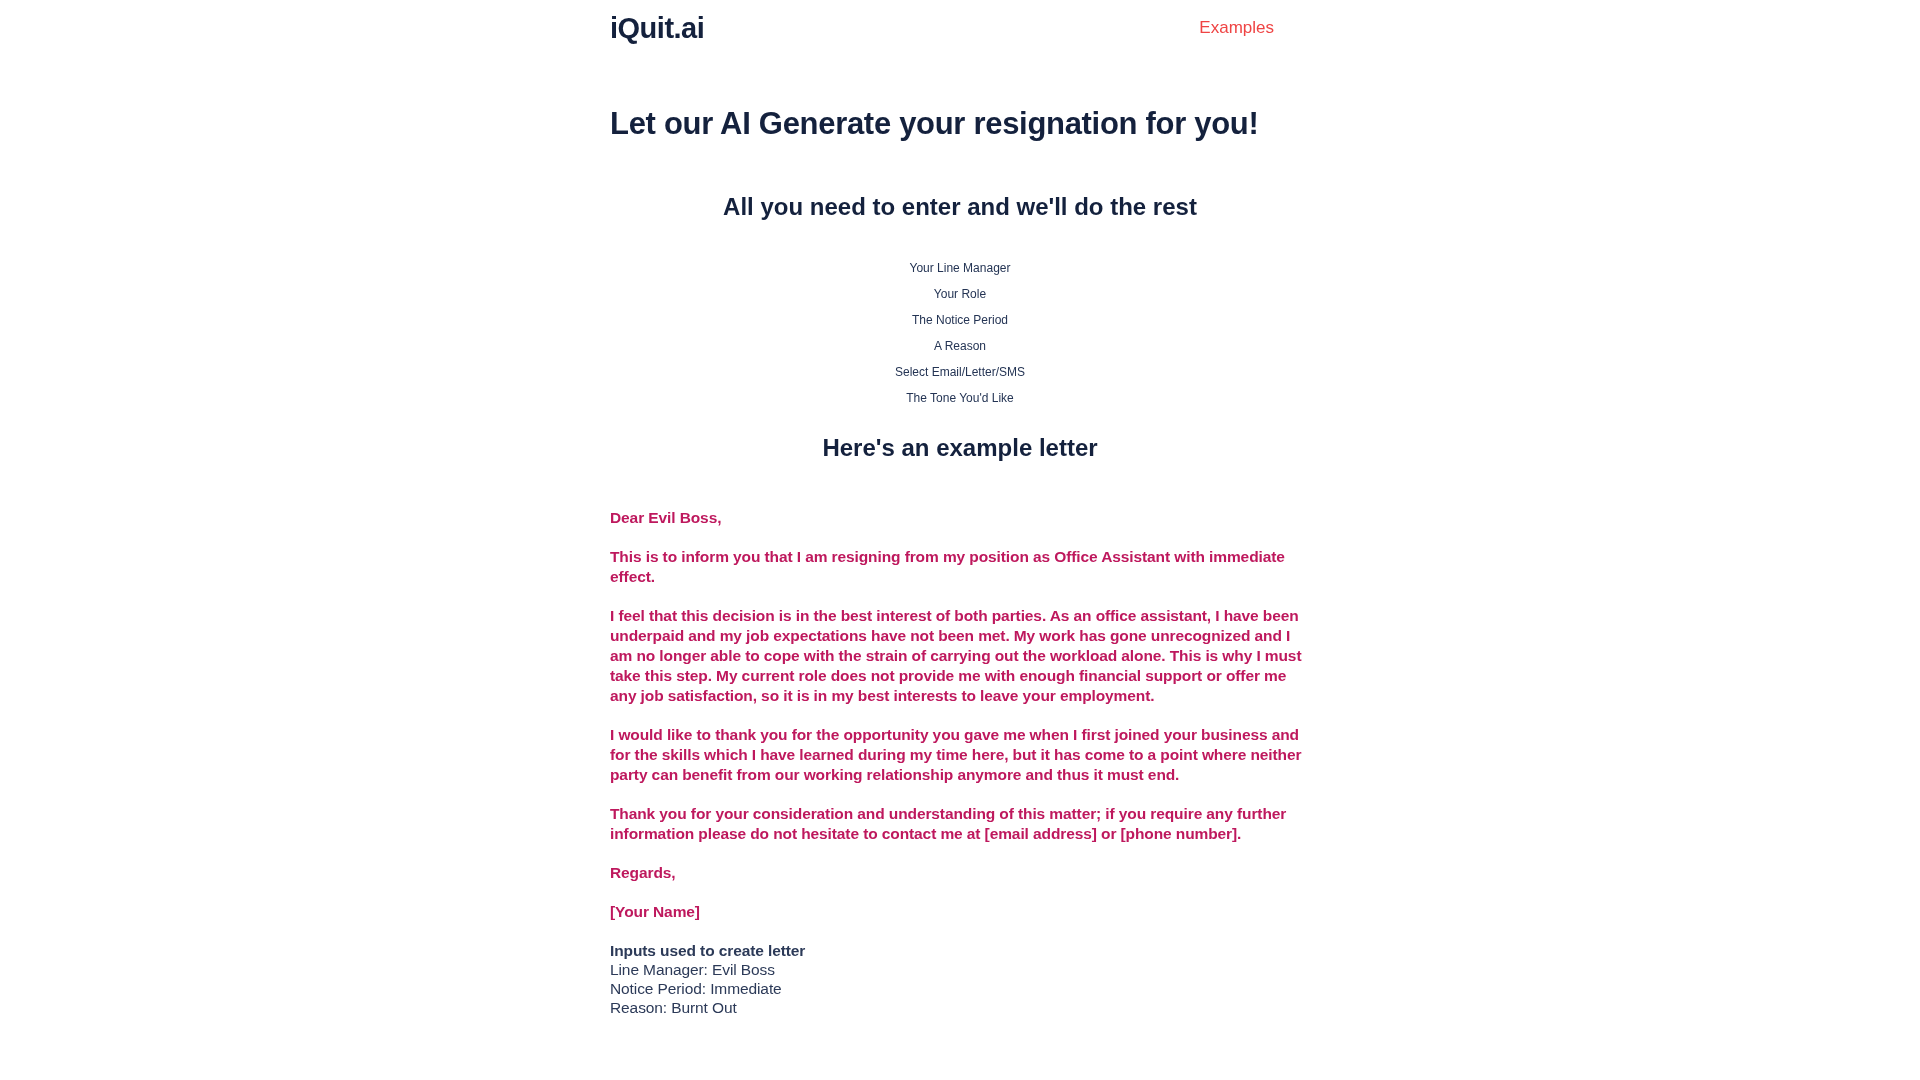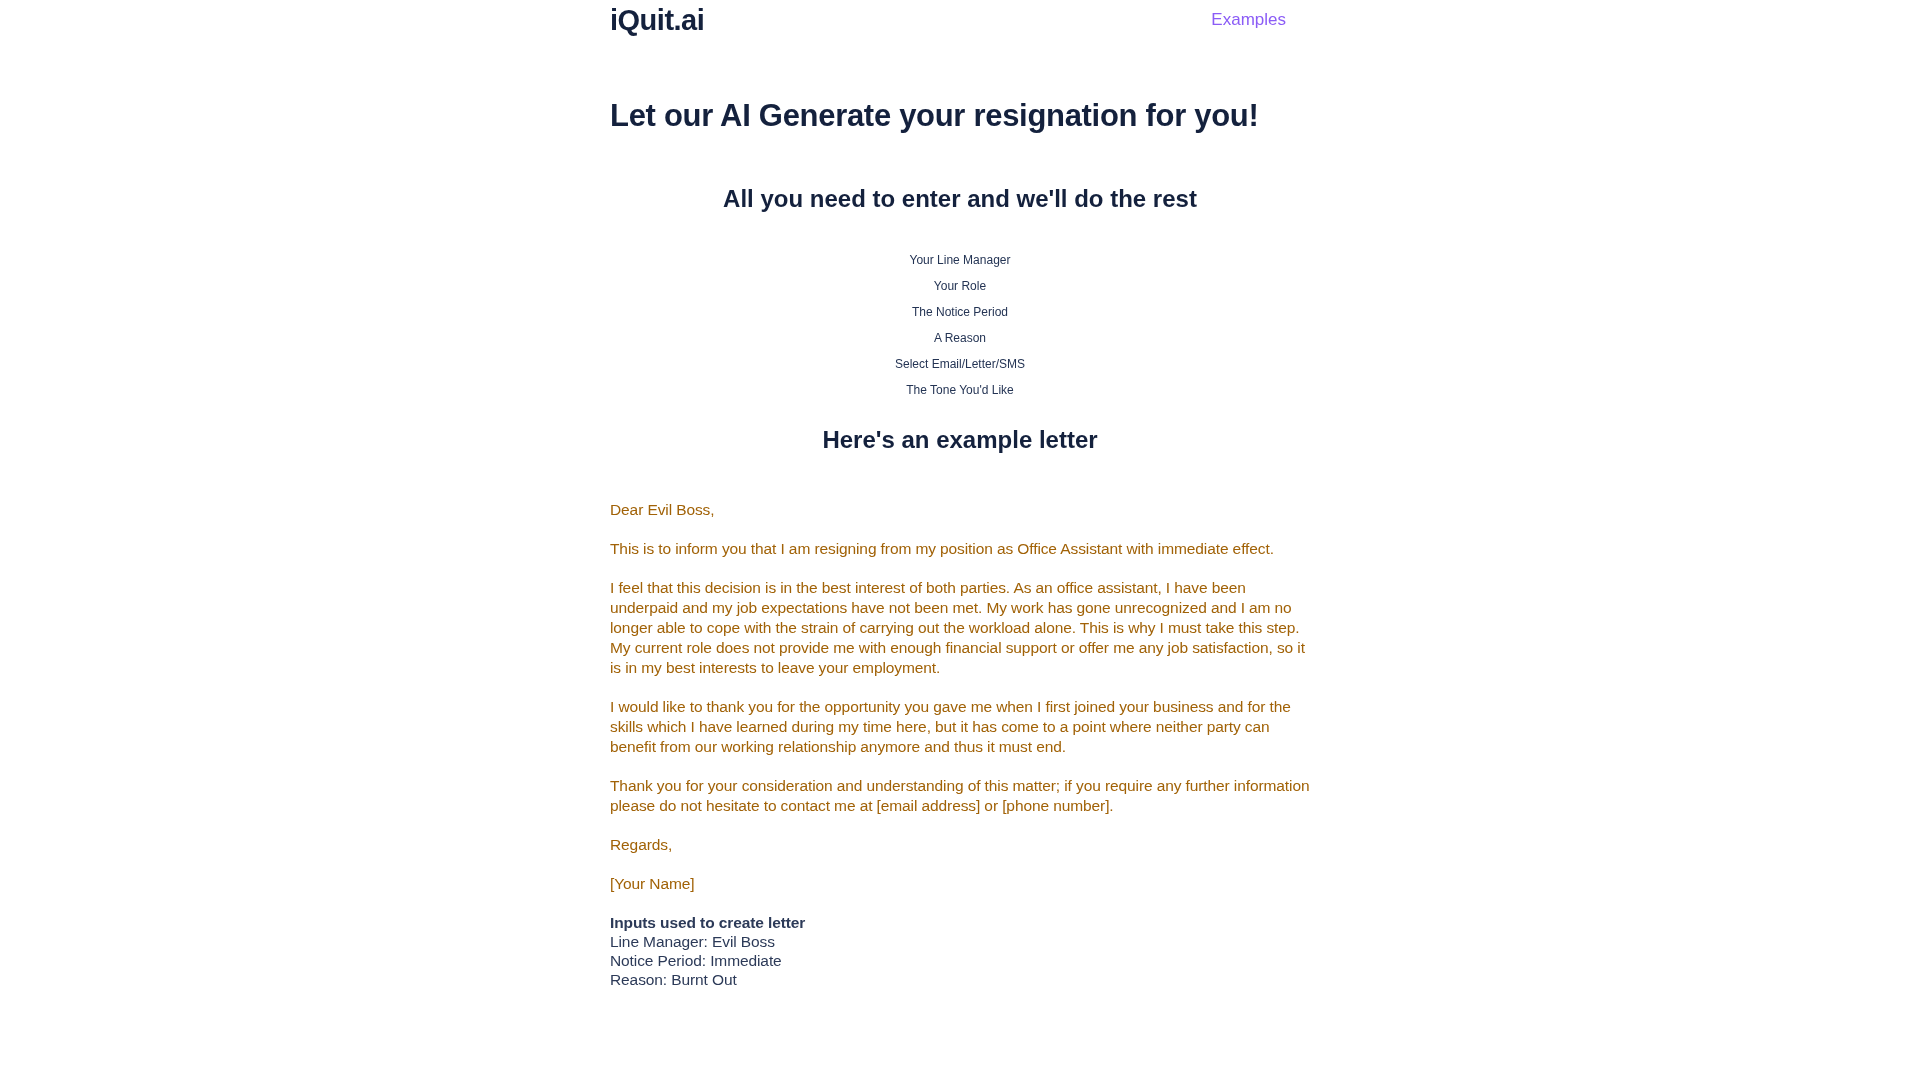--- a/index.html
+++ b/index.html
@@ -12,36 +12,36 @@
   }
   .container {
     width: 700px;
     margin: 0 auto;
   }
   
   .site-header {
     display: flex;
     justify-content: space-between;
     align-items: center;
-    padding-top: 2px;
+    padding-top: 10px;
   }
   .logo {
     font-size: 29px;
     font-weight: 700;
     color: #14213d;
     letter-spacing: -0.5px;
     text-decoration: none;
     line-height: 36px;
     cursor: pointer;
   }
   .nav-link {
     font-size: 17px;
-    color: #8b5cf6;
+    color: #ef4444;
     text-decoration: none;
-    margin-right: 24px;
+    margin-right: 36px;
     cursor: pointer;
   }
   
   .main-title {
     margin-top: 58px;
     text-align: left;
     font-size: 31px;
     font-weight: 700;
     color: #14213d;
     letter-spacing: -0.3px;
@@ -72,22 +72,23 @@
     font-size: 24px;
     font-weight: 700;
     color: #14213d;
     line-height: 33px;
   }
   
   .letter {
     margin-top: 44px;
     font-size: 15.5px;
     line-height: 20px;
-    color: #a16207;
+    color: #be185d;
     letter-spacing: -0.1px;
+    font-weight: bold;
   }
   .letter p {
     margin: 0 0 19px 0;
   }
   
   .inputs-summary {
     font-size: 15.5px;
     line-height: 19px;
     color: #2c3a58;
     letter-spacing: -0.1px;

